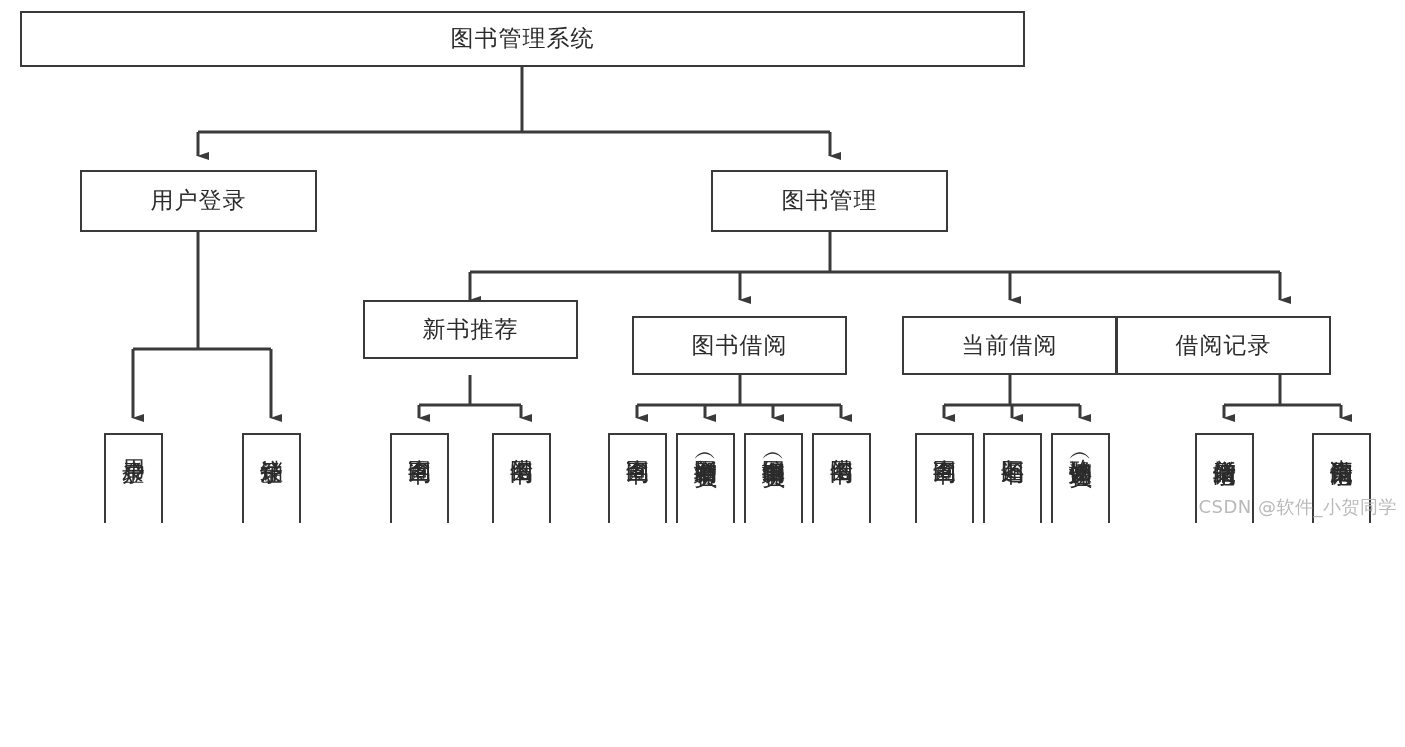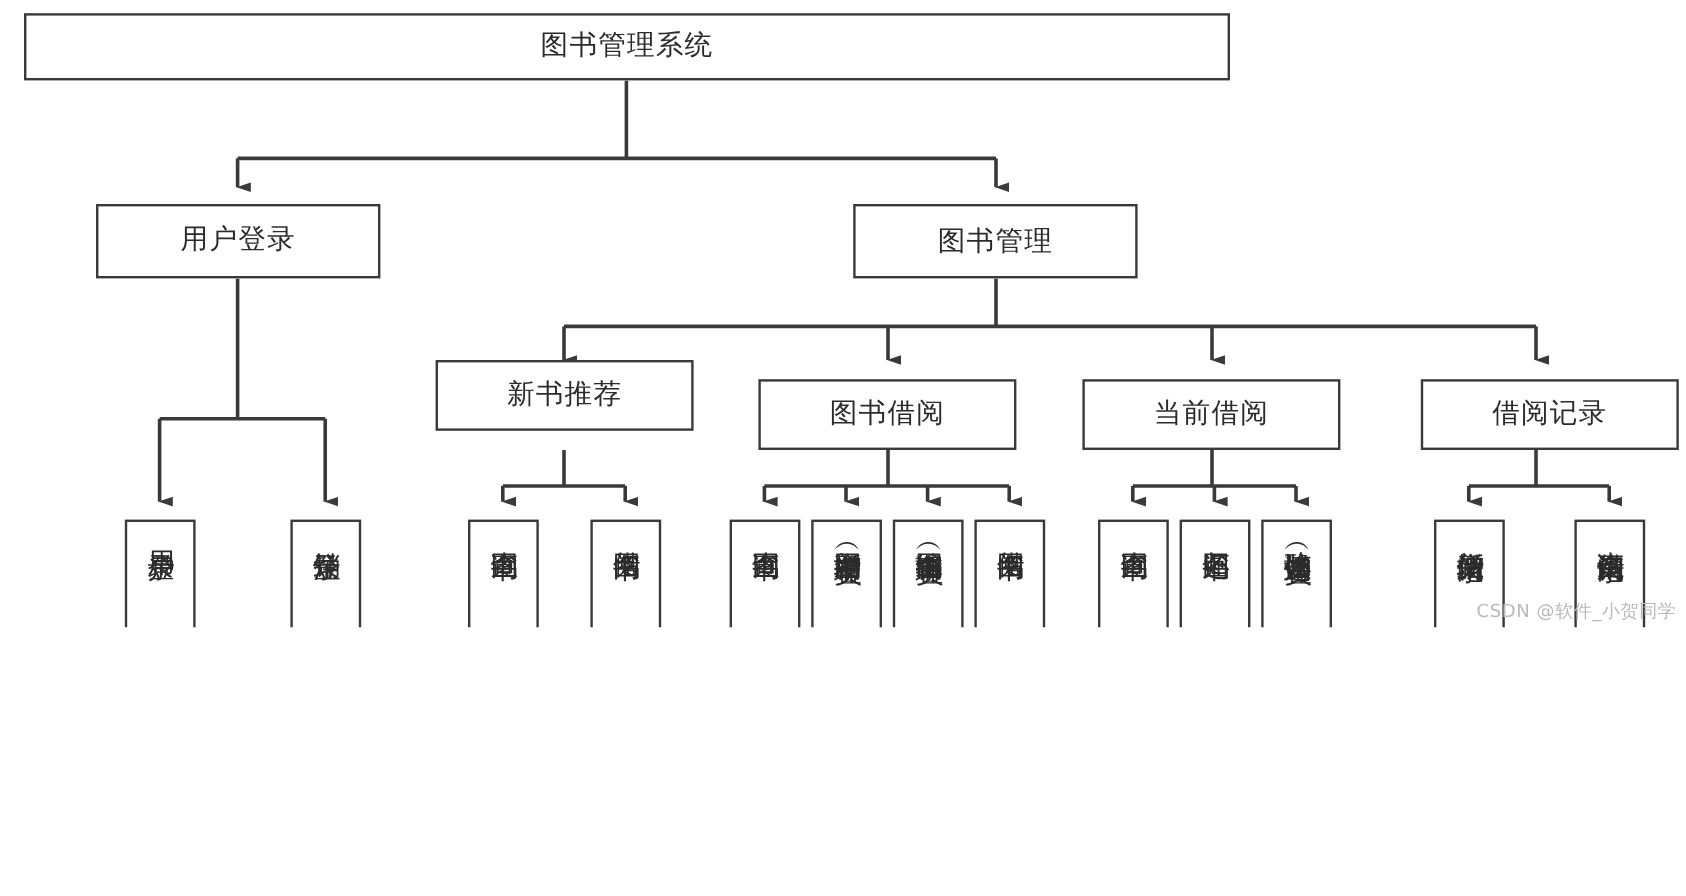--- a/index.html
+++ b/index.html
@@ -53,21 +53,21 @@
   .node.vertical .vtext {
     writing-mode: vertical-rl;
     text-orientation: upright;
     white-space: nowrap;
     display: block;
   }
   .watermark {
     position: absolute;
     right: 8px;
     bottom: 4px;
-    font-size: 15px;
+    font-size: 18px;
     color: #b9b9b9;
     white-space: nowrap;
     z-index: 5;
     letter-spacing: 0.5px;
   }
 </style>
 </head>
 <body>
 
 <div id="diagram-root">
@@ -147,21 +147,21 @@
 
   <div class="node horizontal" style="left:363px; top:300px; width:215px; height:59px;text-align:right;">
     <span>新书推荐</span>
   </div>
   <div class="node horizontal" style="left:902px; top:316px; width:215px; height:59px;">
     <span>当前借阅</span>
   </div>
   <div class="node horizontal" style="left:632px; top:316px; width:215px; height:59px;">
     <span>图书借阅</span>
   </div>
-  <div class="node horizontal" style="left:1184px; top:316px; width:215px; height:59px;">
+  <div class="node horizontal" style="left:1116px; top:316px; width:215px; height:59px;">
     <span>借阅记录</span>
   </div>
 
   <div class="node vertical" style="left:104px; top:433px; width:59px; height:301px;">
     <span class="vtext">用户登录</span>
   </div>
   <div class="node vertical" style="left:242px; top:433px; width:59px; height:301px;">
     <span class="vtext">注销登录</span>
   </div>
 

